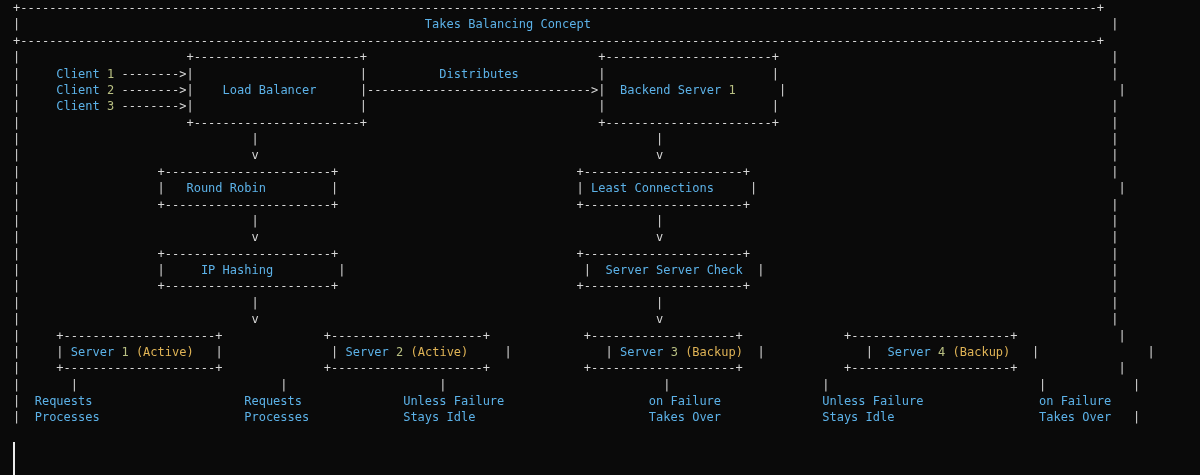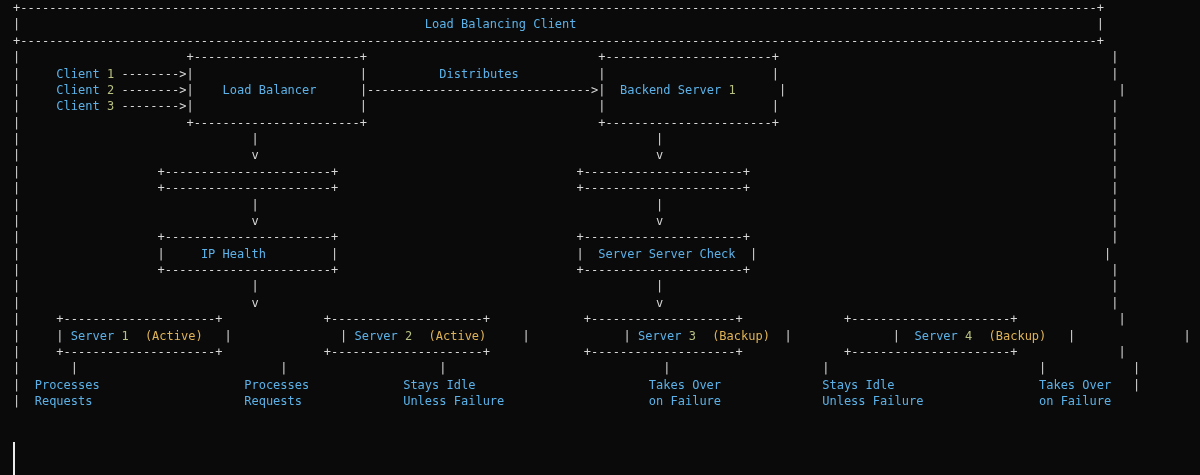--- a/index.html
+++ b/index.html
@@ -3,50 +3,51 @@
 <meta charset="utf-8">
 <style>
   html,body{margin:0;padding:0;background:#0a0a0a;}
   .screen{position:relative;width:1200px;height:475px;background:var(--bg,#0a0a0a);overflow:hidden;}
   .term{position:absolute;left:13px;top:0;font-family:"DejaVu Sans Mono","Liberation Mono",monospace;
         font-size:12px;letter-spacing:0;}
   .row{height:16.3793px;line-height:16.3793px;white-space:pre;}
   .c-s{color:var(--c-s,#d8d8d8);}
   .c-b{color:var(--c-b,#5cb2e8);}
   .c-g{color:var(--c-g,#b9c083);}
-  .c-y{color:var(--c-y,#e0b456);margin-left:9px;}
+  .c-y{color:var(--c-y,#e0b456);}
   .cursor{position:absolute;width:1.5px;background:var(--c-cursor,#ececec);}
 </style>
 </head>
 <body>
 
 <div class="screen">
   <div class="term" id="term" aria-label="Load Balancing Concept">
       <div class="row"><span class="c-s">+</span><span class="c-s">-----------------------------------------------------------------------------------------------------------------------------------------------------</span><span class="c-s">+</span></div>
-      <div class="row"><span class="c-s">|</span>                                                        <span class="c-b">Load Balancing Client</span>                                                                        <span class="c-s">|</span></div>
+      <div class="row"><span class="c-s">|</span>                                                        <span class="c-b">Takes Balancing Concept</span>                                                                        <span class="c-s">|</span></div>
       <div class="row"><span class="c-s">+</span><span class="c-s">-----------------------------------------------------------------------------------------------------------------------------------------------------</span><span class="c-s">+</span></div>
       <div class="row"><span class="c-s">|</span>                       <span class="c-s">+</span><span class="c-s">-----------------------</span><span class="c-s">+</span>                                <span class="c-s">+</span><span class="c-s">-----------------------</span><span class="c-s">+</span>                                              <span class="c-s">|</span></div>
       <div class="row"><span class="c-s">|</span>     <span class="c-b">Client</span> <span class="c-g">1</span> <span class="c-s">--------</span><span class="c-s">&gt;</span><span class="c-s">|</span>                       <span class="c-s">|</span>          <span class="c-b">Distributes</span>           <span class="c-s">|</span>                       <span class="c-s">|</span>                                              <span class="c-s">|</span></div>
       <div class="row"><span class="c-s">|</span>     <span class="c-b">Client</span> <span class="c-g">2</span> <span class="c-s">--------</span><span class="c-s">&gt;</span><span class="c-s">|</span>    <span class="c-b">Load Balancer</span>      <span class="c-s">|</span><span class="c-s">-------------------------------</span><span class="c-s">&gt;</span><span class="c-s">|</span>  <span class="c-b">Backend Server</span> <span class="c-g">1</span>      <span class="c-s">|</span>                                              <span class="c-s">|</span></div>
       <div class="row"><span class="c-s">|</span>     <span class="c-b">Client</span> <span class="c-g">3</span> <span class="c-s">--------</span><span class="c-s">&gt;</span><span class="c-s">|</span>                       <span class="c-s">|</span>                                <span class="c-s">|</span>                       <span class="c-s">|</span>                                              <span class="c-s">|</span></div>
       <div class="row"><span class="c-s">|</span>                       <span class="c-s">+</span><span class="c-s">-----------------------</span><span class="c-s">+</span>                                <span class="c-s">+</span><span class="c-s">-----------------------</span><span class="c-s">+</span>                                              <span class="c-s">|</span></div>
       <div class="row"><span class="c-s">|</span>                                <span class="c-s">|</span>                                                       <span class="c-s">|</span>                                                              <span class="c-s">|</span></div>
       <div class="row"><span class="c-s">|</span>                                <span class="c-s">v</span>                                                       <span class="c-s">v</span>                                                              <span class="c-s">|</span></div>
       <div class="row"><span class="c-s">|</span>                   <span class="c-s">+</span><span class="c-s">-----------------------</span><span class="c-s">+</span>                                 <span class="c-s">+</span><span class="c-s">----------------------</span><span class="c-s">+</span>                                                  <span class="c-s">|</span></div>
+      <div class="row"><span class="c-s">|</span>                   <span class="c-s">|</span>   <span class="c-b">Round Robin</span>         <span class="c-s">|</span>                                 <span class="c-s">|</span> <span class="c-b">Least Connections</span>     <span class="c-s">|</span>                                                  <span class="c-s">|</span></div>
       <div class="row"><span class="c-s">|</span>                   <span class="c-s">+</span><span class="c-s">-----------------------</span><span class="c-s">+</span>                                 <span class="c-s">+</span><span class="c-s">----------------------</span><span class="c-s">+</span>                                                  <span class="c-s">|</span></div>
       <div class="row"><span class="c-s">|</span>                                <span class="c-s">|</span>                                                       <span class="c-s">|</span>                                                              <span class="c-s">|</span></div>
       <div class="row"><span class="c-s">|</span>                                <span class="c-s">v</span>                                                       <span class="c-s">v</span>                                                              <span class="c-s">|</span></div>
       <div class="row"><span class="c-s">|</span>                   <span class="c-s">+</span><span class="c-s">-----------------------</span><span class="c-s">+</span>                                 <span class="c-s">+</span><span class="c-s">----------------------</span><span class="c-s">+</span>                                                  <span class="c-s">|</span></div>
-      <div class="row"><span class="c-s">|</span>                   <span class="c-s">|</span>     <span class="c-b">IP Health</span>         <span class="c-s">|</span>                                 <span class="c-s">|</span>  <span class="c-b">Server Server Check</span>  <span class="c-s">|</span>                                                <span class="c-s">|</span></div>
+      <div class="row"><span class="c-s">|</span>                   <span class="c-s">|</span>     <span class="c-b">IP Hashing</span>         <span class="c-s">|</span>                                 <span class="c-s">|</span>  <span class="c-b">Server Server Check</span>  <span class="c-s">|</span>                                                <span class="c-s">|</span></div>
       <div class="row"><span class="c-s">|</span>                   <span class="c-s">+</span><span class="c-s">-----------------------</span><span class="c-s">+</span>                                 <span class="c-s">+</span><span class="c-s">----------------------</span><span class="c-s">+</span>                                                  <span class="c-s">|</span></div>
       <div class="row"><span class="c-s">|</span>                                <span class="c-s">|</span>                                                       <span class="c-s">|</span>                                                              <span class="c-s">|</span></div>
       <div class="row"><span class="c-s">|</span>                                <span class="c-s">v</span>                                                       <span class="c-s">v</span>                                                              <span class="c-s">|</span></div>
       <div class="row"><span class="c-s">|</span>     <span class="c-s">+</span><span class="c-s">---------------------</span><span class="c-s">+</span>              <span class="c-s">+</span><span class="c-s">---------------------</span><span class="c-s">+</span>             <span class="c-s">+</span><span class="c-s">--------------------</span><span class="c-s">+</span>              <span class="c-s">+</span><span class="c-s">----------------------</span><span class="c-s">+</span>              <span class="c-s">|</span></div>
       <div class="row"><span class="c-s">|</span>     <span class="c-s">|</span> <span class="c-b">Server</span> <span class="c-g">1</span> <span class="c-y">(Active)</span>   <span class="c-s">|</span>               <span class="c-s">|</span> <span class="c-b">Server</span> <span class="c-g">2</span> <span class="c-y">(Active)</span>     <span class="c-s">|</span>             <span class="c-s">|</span> <span class="c-b">Server</span> <span class="c-g">3</span> <span class="c-y">(Backup)</span>  <span class="c-s">|</span>              <span class="c-s">|</span>  <span class="c-b">Server</span> <span class="c-g">4</span> <span class="c-y">(Backup)</span>   <span class="c-s">|</span>               <span class="c-s">|</span></div>
       <div class="row"><span class="c-s">|</span>     <span class="c-s">+</span><span class="c-s">---------------------</span><span class="c-s">+</span>              <span class="c-s">+</span><span class="c-s">---------------------</span><span class="c-s">+</span>             <span class="c-s">+</span><span class="c-s">--------------------</span><span class="c-s">+</span>              <span class="c-s">+</span><span class="c-s">----------------------</span><span class="c-s">+</span>              <span class="c-s">|</span></div>
       <div class="row"><span class="c-s">|</span>       <span class="c-s">|</span>                            <span class="c-s">|</span>                     <span class="c-s">|</span>                              <span class="c-s">|</span>                     <span class="c-s">|</span>                             <span class="c-s">|</span>            <span class="c-s">|</span></div>
+      <div class="row"><span class="c-s">|</span>  <span class="c-b">Requests</span>                     <span class="c-b">Requests</span>              <span class="c-b">Unless Failure</span>                    <span class="c-b">on Failure</span>              <span class="c-b">Unless Failure</span>                <span class="c-b">on Failure</span></div>
       <div class="row"><span class="c-s">|</span>  <span class="c-b">Processes</span>                    <span class="c-b">Processes</span>             <span class="c-b">Stays Idle</span>                        <span class="c-b">Takes Over</span>              <span class="c-b">Stays Idle</span>                    <span class="c-b">Takes Over</span>   <span class="c-s">|</span></div>
-      <div class="row"><span class="c-s">|</span>  <span class="c-b">Requests</span>                     <span class="c-b">Requests</span>              <span class="c-b">Unless Failure</span>                    <span class="c-b">on Failure</span>              <span class="c-b">Unless Failure</span>                <span class="c-b">on Failure</span></div>
       <div class="row"></div>
       <div class="row"></div>
     </div>
   <div class="cursor" id="cursor" style="left: 13px; top: 442.241px; height: 32.7586px;"></div>
 </div>
 
 </body></html>

